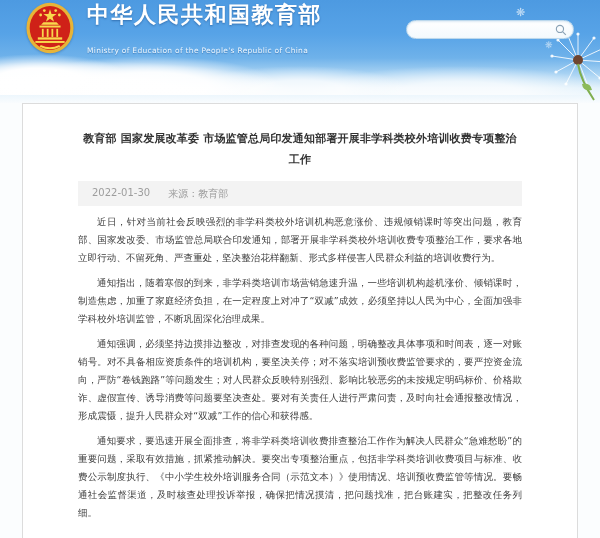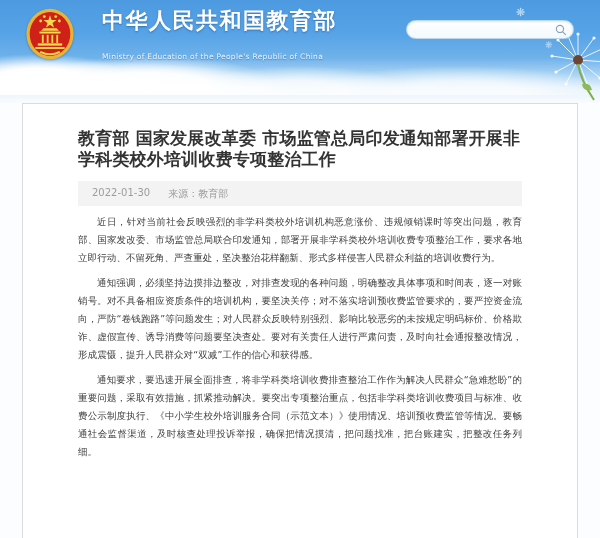--- a/index.html
+++ b/index.html
@@ -16,21 +16,21 @@
   }
   .clouds{
     position:absolute;left:0;top:40px;width:600px;height:55px;pointer-events:none;
     background:
       radial-gradient(ellipse 95px 26px at 38px 40px,rgba(255,255,255,.98) 45%,rgba(255,255,255,0) 100%),
       radial-gradient(ellipse 130px 30px at 150px 46px,rgba(255,255,255,.92) 45%,rgba(255,255,255,0) 100%),
       radial-gradient(ellipse 110px 24px at 300px 50px,rgba(255,255,255,.75) 40%,rgba(255,255,255,0) 100%),
       radial-gradient(ellipse 150px 26px at 460px 52px,rgba(255,255,255,.7) 40%,rgba(255,255,255,0) 100%),
       radial-gradient(ellipse 220px 34px at 80px 55px,rgba(255,255,255,.95) 50%,rgba(255,255,255,0) 100%);
   }
-  .brand{position:absolute;left:24px;top:6px;display:flex;align-items:center;gap:26px;}
+  .brand{position:absolute;left:24px;top:0;display:flex;align-items:center;gap:11px;}
   .emblem{filter:drop-shadow(0 1px 1px rgba(30,70,120,.4));}
   .site-title{
     font-size:22px;font-weight:bold;color:#ffffff;letter-spacing:1.5px;
     text-shadow:0 1px 2px rgba(25,75,135,.55);line-height:1.25;
   }
   .site-subtitle{
     font-size:7.5px;color:#eef7ff;letter-spacing:.3px;margin-top:17px;
     text-shadow:0 1px 1px rgba(25,75,135,.45);
   }
   .search{
@@ -50,22 +50,22 @@
     display:flex;align-items:flex-start;gap:5px;margin-top:30px;
   }
   .breadcrumb a{color:#6f7b86;text-decoration:none;cursor:pointer;}
   .breadcrumb .sep{color:#7fb2dd;font-size:8.5px;}
   
   .content-box{
     margin:0 22px;background:#ffffff;border:1px solid #dcdcdc;
     padding:24px 55px 40px 55px;min-height:500px;box-sizing:border-box;
   }
   .article-title{
-    margin:0;font-size:17px;font-weight:bold;color:#333333;
-    line-height:21px;letter-spacing:.2px;
+    margin:0;font-size:11px;font-weight:bold;color:#333333;
+    text-align:center;line-height:21px;letter-spacing:.2px;
   }
   .meta{
     margin-top:11px;background:#f3f3f3;color:#9d9d9d;
     font-size:10px;padding:5.5px 14px;display:flex;gap:18px;
   }
   .article-body p{
     margin:7px 0 0 0;font-size:9.5px;color:#404040;line-height:18px;
     text-align:justify;text-indent:2em;letter-spacing:.1px;
   }
   .article-body p:first-child{}
@@ -155,16 +155,17 @@
 <div class="content-box">
   <h1 class="article-title">教育部 国家发展改革委 市场监管总局印发通知部署开展非学科类校外培训收费专项整治工作</h1>
 
   <div class="meta">
     <span>2022-01-30</span>
     <span><span>来源：</span><span>教育部</span></span>
   </div>
 
   <div class="article-body">
     <p>近日，针对当前社会反映强烈的非学科类校外培训机构恶意涨价、违规倾销课时等突出问题，教育部、国家发改委、市场监管总局联合印发通知，部署开展非学科类校外培训收费专项整治工作，要求各地立即行动、不留死角、严查重处，坚决整治花样翻新、形式多样侵害人民群众利益的培训收费行为。</p>
+    <p>通知指出，随着寒假的到来，非学科类培训市场营销急速升温，一些培训机构趁机涨价、倾销课时，制造焦虑，加重了家庭经济负担，在一定程度上对冲了“双减”成效，必须坚持以人民为中心，全面加强非学科校外培训监管，不断巩固深化治理成果。</p>
     <p>通知强调，必须坚持边摸排边整改，对排查发现的各种问题，明确整改具体事项和时间表，逐一对账销号。对不具备相应资质条件的培训机构，要坚决关停；对不落实培训预收费监管要求的，要严控资金流向，严防“卷钱跑路”等问题发生；对人民群众反映特别强烈、影响比较恶劣的未按规定明码标价、价格欺诈、虚假宣传、诱导消费等问题要坚决查处。要对有关责任人进行严肃问责，及时向社会通报整改情况，形成震慑，提升人民群众对“双减”工作的信心和获得感。</p>
     <p>通知要求，要迅速开展全面排查，将非学科类培训收费排查整治工作作为解决人民群众“急难愁盼”的重要问题，采取有效措施，抓紧推动解决。要突出专项整治重点，包括非学科类培训收费项目与标准、收费公示制度执行、《中小学生校外培训服务合同（示范文本）》使用情况、培训预收费监管等情况。要畅通社会监督渠道，及时核查处理投诉举报，确保把情况摸清，把问题找准，把台账建实，把整改任务列细。</p>
   </div>
 </div>
 
 </body></html>

